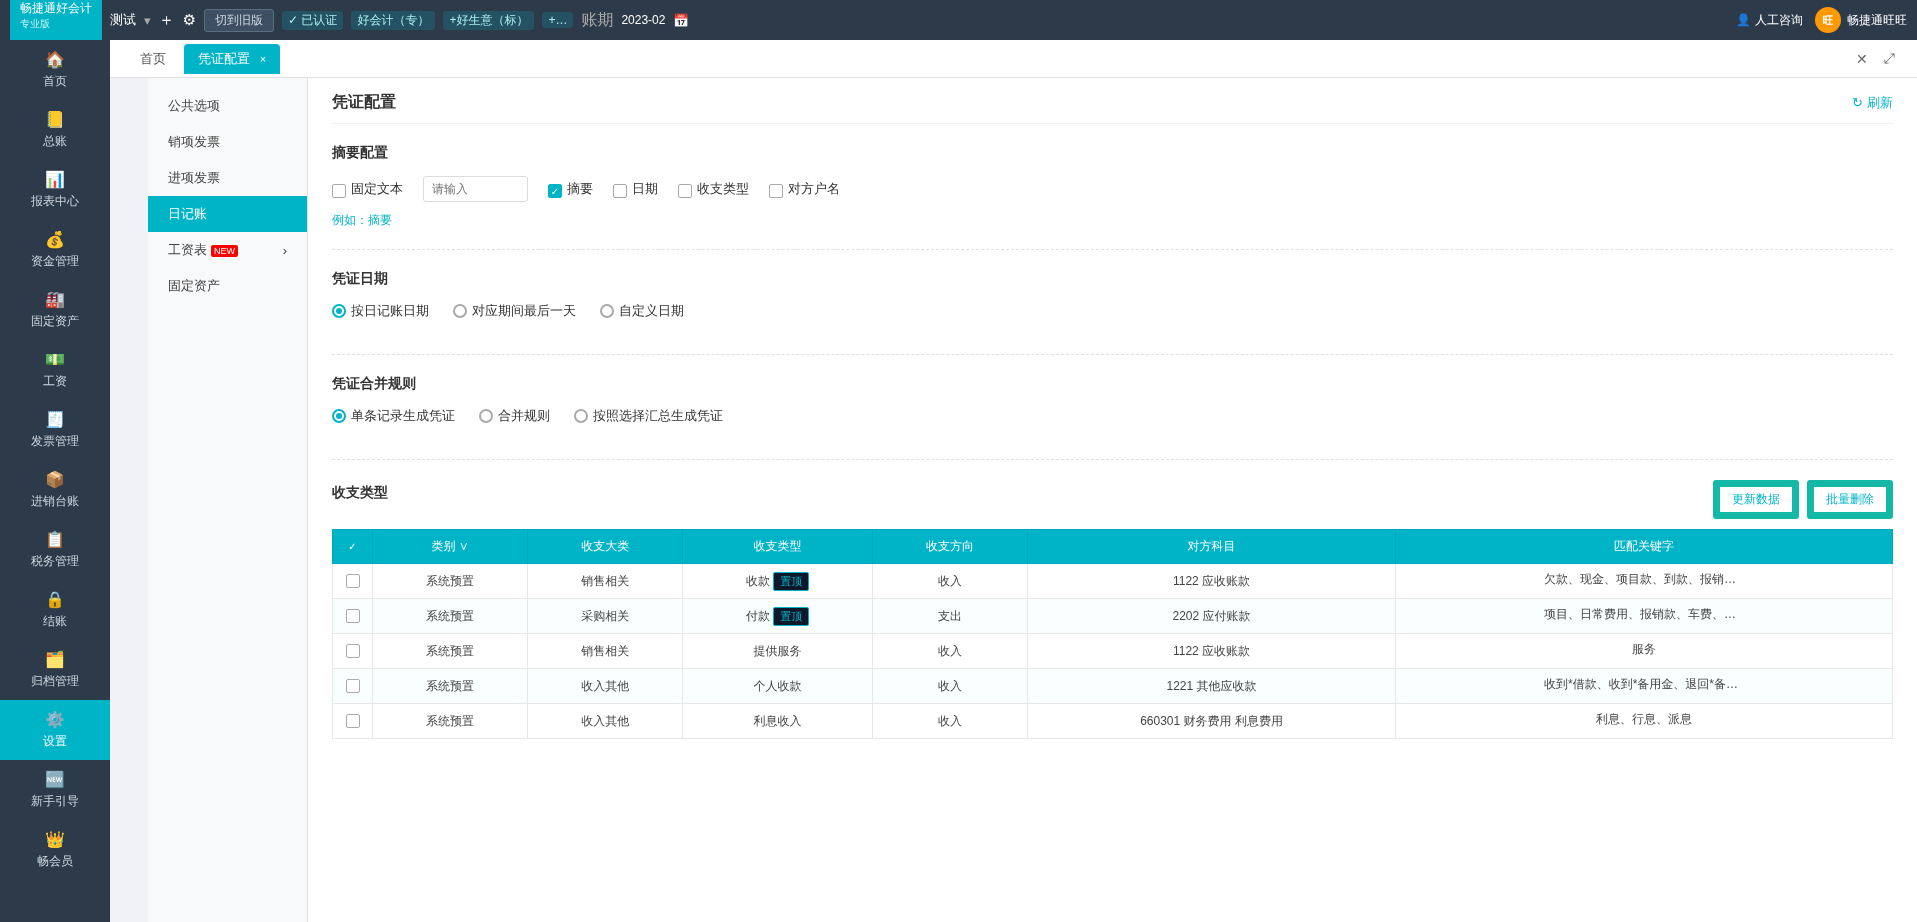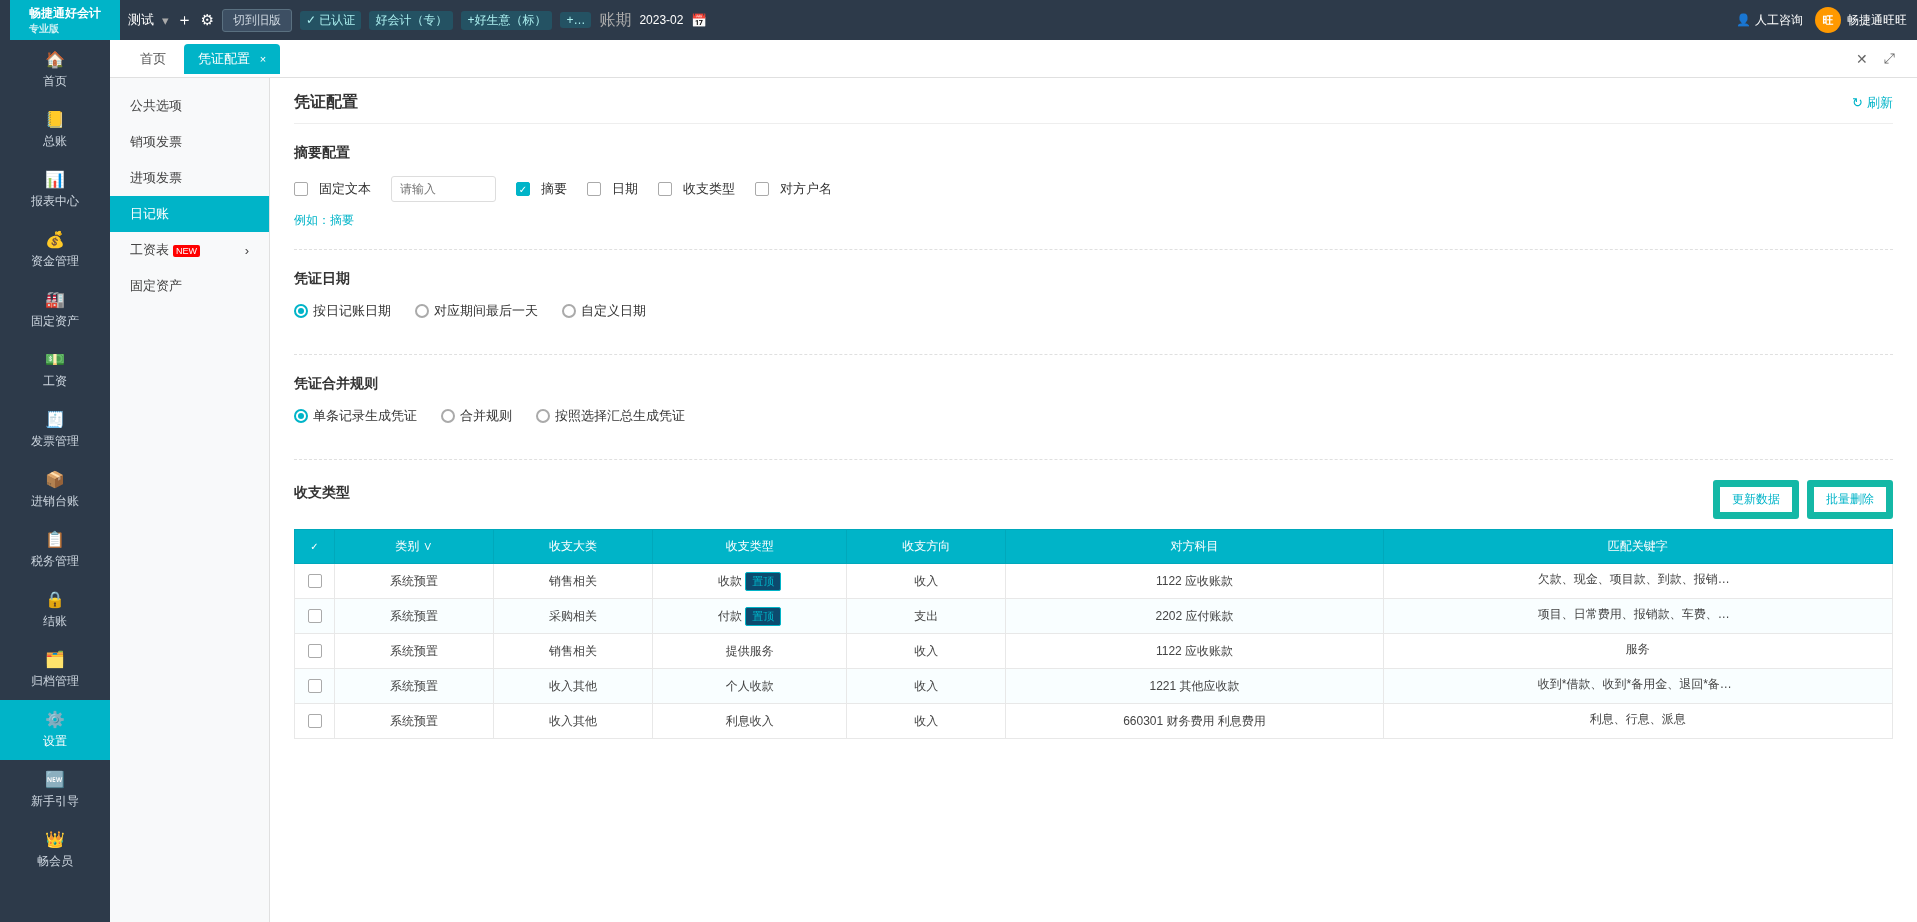--- a/index.html
+++ b/index.html
@@ -12,28 +12,27 @@
       display: flex;
       align-items: center;
       padding: 0 10px;
       color: #fff;
       gap: 8px;
       position: fixed;
       top: 0; left: 0; right: 0;
       z-index: 100;
     }
     .topbar-logo {
-      width: 110px;
+      width: 92px;
       background: #00b4c8;
       height: 100%;
       display: flex;
-      align-items: center;
       justify-content: center;
       font-size: 12px;
-      font-weight: bold;
+      font-weight: normal;
       color: #fff;
       flex-shrink: 0;
     }
     .topbar-center {
       display: flex;
       align-items: center;
       gap: 8px;
       flex: 1;
     }
     .topbar-title { font-size: 13px; }
@@ -140,20 +139,21 @@
       font-size: 14px;
       color: #666;
       padding: 2px 6px;
     }
 
     
     .page-wrapper {
       display: flex;
       flex: 1;
       overflow: hidden;
+      margin-left: 38px;
     }
 
     
     .left-nav {
       width: 160px;
       background: #f8f9fa;
       border-right: 1px solid #e0e0e0;
       padding: 10px 0;
       flex-shrink: 0;
       overflow-y: auto;
@@ -253,22 +253,22 @@
     
     .checkbox-group {
       display: flex;
       gap: 20px;
       align-items: center;
       flex-wrap: wrap;
       margin-bottom: 10px;
     }
     .checkbox-item {
       display: flex;
-      align-items: center;
-      gap: 11px;
+      align-items: flex-end;
+      gap: 5px;
       cursor: pointer;
       font-size: 13px;
     }
     .checkbox-box {
       width: 14px; height: 14px;
       border: 1.5px solid #aaa;
       border-radius: 2px;
       display: flex; align-items: center; justify-content: center;
       flex-shrink: 0;
       background: #fff;
@@ -327,21 +327,21 @@
     }
     .data-table td {
       padding: 7px 10px;
       text-align: center;
       border: 1px solid #e8e8e8;
       color: #444;
     }
     .data-table tr:nth-child(even) td { background: #f9feff; }
 
     .tag-zhiding {
-      background: #0c4a6e;
+      background: #0f172a;
       border: 1px solid #00b4c8;
       color: #00b4c8;
       font-size: 11px;
       padding: 1px 6px;
       border-radius: 2px;
       display: inline-block;
     }
 
     .ellipsis-text {
       max-width: 200px;

